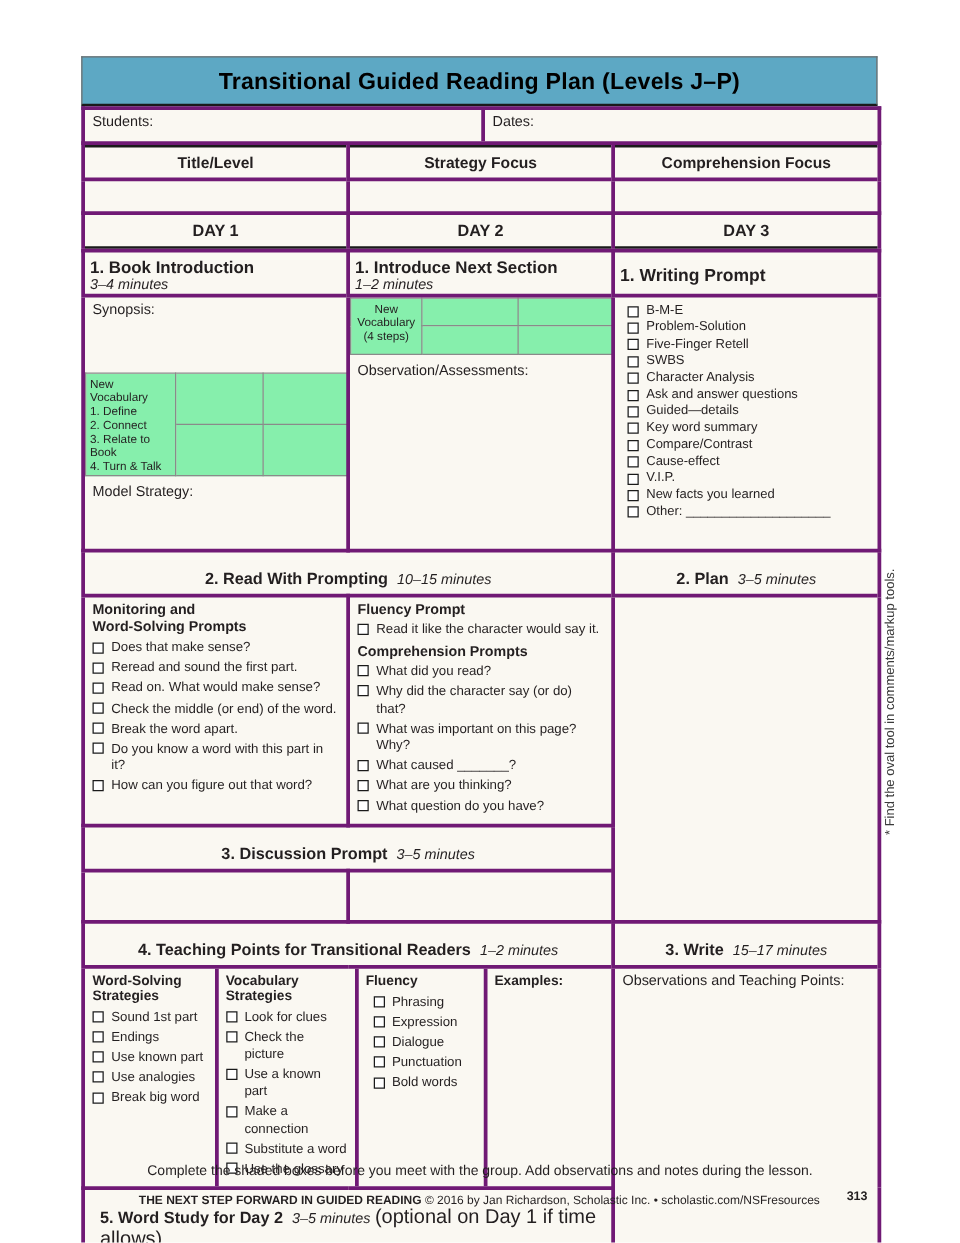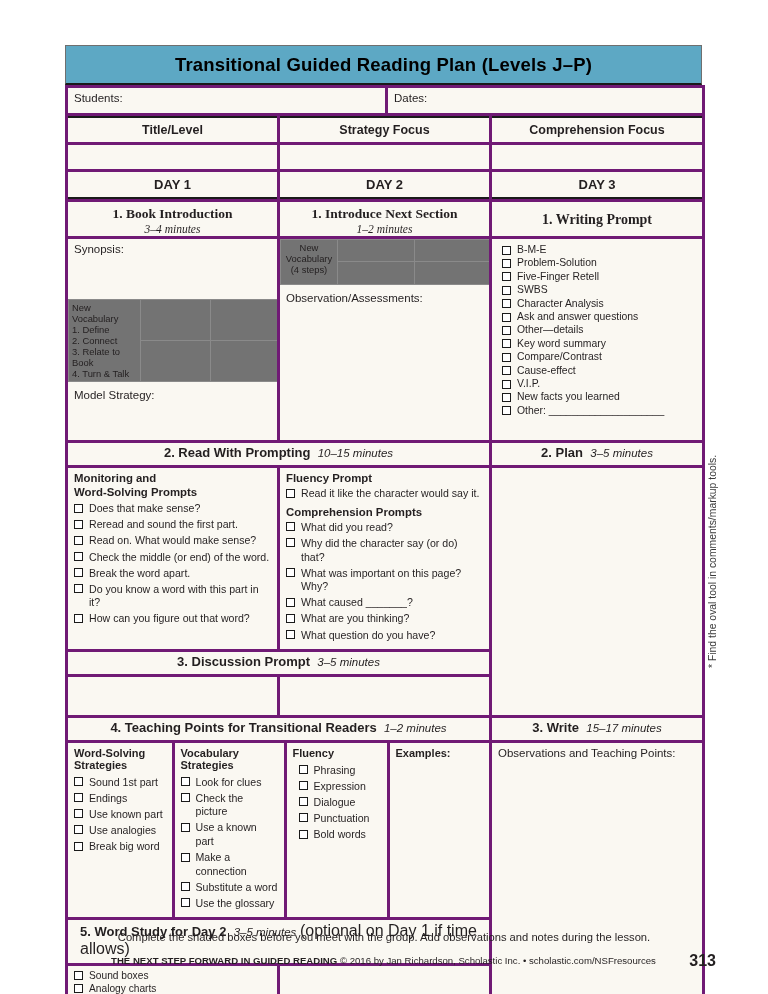--- a/index.html
+++ b/index.html
@@ -36,26 +36,26 @@
     height:37px;
     display:flex;align-items:center;justify-content:center;
   }
   #titlebar .t{
     color:#000000;font-weight:bold;font-size:18.5px;letter-spacing:.2px;
   }
 
   
   .pad{padding:4px 6px;}
   .sect{
-    text-align:center;font-weight:bold;font-size:13px;padding:2px 4px 5px;
+    text-align:center;font-weight:bold;font-size:13px;padding:13px 4px 5px;
   }
   .sect .mins{font-weight:normal;font-style:italic;font-size:11.5px;}
   .sect .paren{font-weight:normal;font-style:normal;font-size:16px;}
   .sect2{
-    text-align:center;font-weight:bold;font-size:13.5px;padding:4px 4px 1px;font-family:Liberation Serif, serif;
+    text-align:left;font-weight:bold;font-size:13.5px;padding:4px 4px 1px;
   }
   .sect2 .mins{display:block;font-weight:normal;font-style:italic;font-size:11.5px;padding-top:1px;}
   .colhead{text-align:center;font-weight:bold;font-size:12.5px;padding:5px 2px;}
   .dayhead{text-align:center;font-weight:bold;font-size:13px;padding:5px 2px;}
   .fieldlbl{font-size:11.5px;padding:4px 6px;}
   .hdr-b{font-weight:bold;font-size:11px;}
 
   
   ul.cb{list-style:none;margin:0;padding:0;}
   ul.cb li{
@@ -64,36 +64,36 @@
   }
   ul.cb li .bx{
     position:absolute;left:0;top:1.5px;
     width:7px;height:7px;border:1.4px solid #1a1a1a;background:#fff;
   }
   ul.cb.wide li{font-size:10.6px;line-height:13.6px;margin-bottom:2.5px;}
   ul.cb.tight li{font-size:10.2px;line-height:11.6px;margin-bottom:1px;}
 
   
   .mini{width:100%;border-collapse:collapse;table-layout:fixed;}
-  .mini td{border:1px solid #8a8a8a;background:#737373;padding:0;height:19px;}
+  .mini td{border:1px solid #8a8a8a;background:#86efac;padding:0;height:19px;}
   .vocabhead{font-size:9.4px;line-height:11px;text-align:left;padding:2px 3px;}
   .vocabhead.ctr{text-align:center;}
 
   
   #foot1{
     position:absolute;left:0;right:0;top:931px;text-align:center;
     font-size:11.2px;color:#231f20;
   }
   #foot2{
     position:absolute;left:65px;width:637px;top:955px;
     text-align:center;font-size:9.6px;color:#231f20;
   }
   #foot2 b{font-weight:bold;}
   #pageno{
-    position:absolute;right:52px;top:952px;font-size:16px;font-weight:bold;
+    position:absolute;right:74px;top:952px;font-size:10px;font-weight:bold;
   }
   
   #vnote{
     position:absolute;left:707px;top:668px;
     font-size:10.4px;color:#3a3a3a;white-space:nowrap;
     transform-origin:0 0;transform:rotate(-90deg);
   }
 </style>
 </head>
 <body>
@@ -254,21 +254,21 @@
       </td>
 
       <td class="cream" style="vertical-align:top">
         <ul class="cb" style="padding:5px 6px 22px 10px">
           <li><span class="bx"></span><span>B-M-E</span></li>
           <li><span class="bx"></span><span>Problem-Solution</span></li>
           <li><span class="bx"></span><span>Five-Finger Retell</span></li>
           <li><span class="bx"></span><span>SWBS</span></li>
           <li><span class="bx"></span><span>Character Analysis</span></li>
           <li><span class="bx"></span><span>Ask and answer questions</span></li>
-          <li><span class="bx"></span><span>Other—details</span></li>
+          <li><span class="bx"></span><span>Guided—details</span></li>
           <li><span class="bx"></span><span>Key word summary</span></li>
           <li><span class="bx"></span><span>Compare/Contrast</span></li>
           <li><span class="bx"></span><span>Cause-effect</span></li>
           <li><span class="bx"></span><span>V.I.P.</span></li>
           <li><span class="bx"></span><span>New facts you learned</span></li>
           <li><span class="bx"></span><span>Other: ____________________</span></li>
         </ul>
       </td>
     </tr>
 

